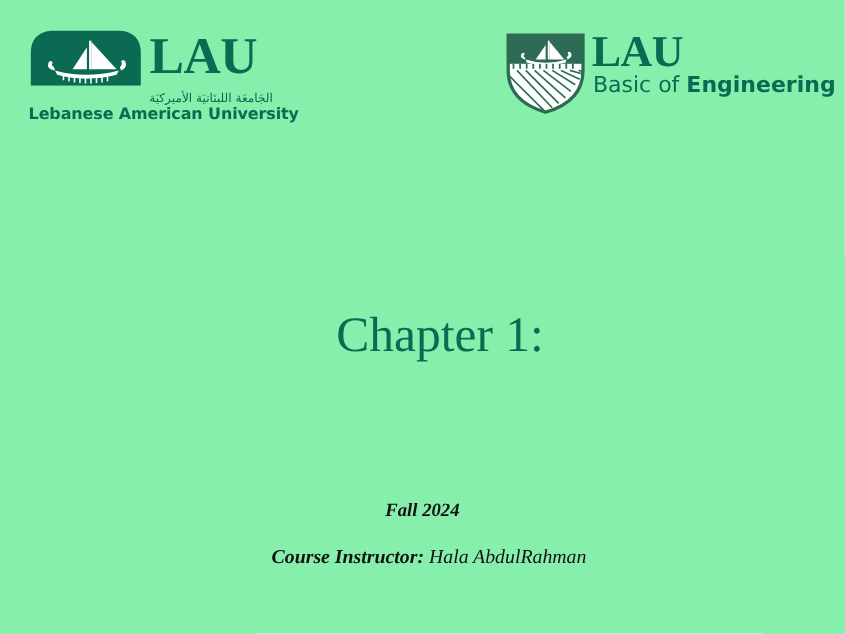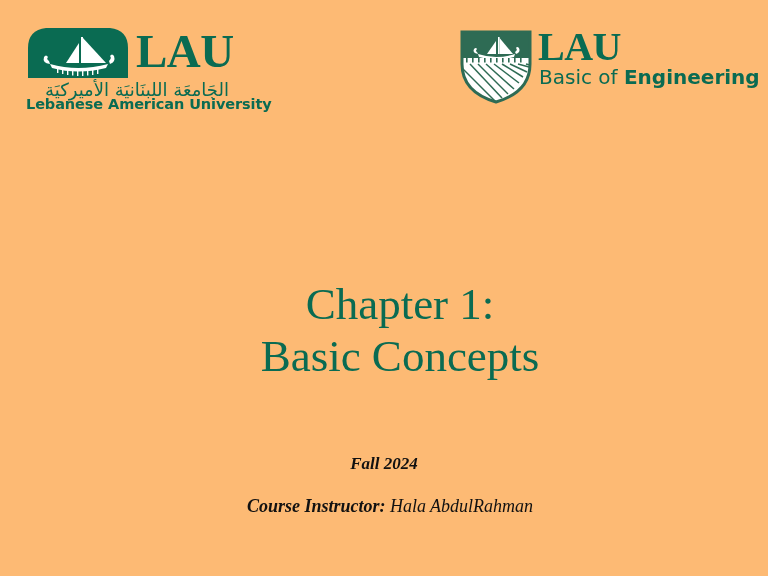--- a/index.html
+++ b/index.html
@@ -12,21 +12,21 @@
     background: #ffffff;
     font-family: "Liberation Serif", serif;
     overflow: hidden;
     position: relative;
     -webkit-font-smoothing: antialiased;
   }
 
   .slide {
     position: absolute;
     inset: 0;
-    background: #fdba74;
+    background: #86efac;
     text-decoration: underline;
   }
 
   
   .logo-university {
     position: absolute;
     left: 26px;
     top: 26px;
     width: 240px;
     height: 100px;
@@ -61,23 +61,23 @@
     font-size: 47px;
     line-height: 56px;
     letter-spacing: -0.5px;
     color: #0a6b52;
   }
   .lu-arabic {
     position: absolute;
     left: 0;
     top: 54px;
     width: 222px;
-    text-align: center;
+    text-align: right;
     font-family: "DejaVu Sans", sans-serif;
-    font-size: 18px;
+    font-size: 11px;
     line-height: 19px;
     color: #0a6b52;
     direction: rtl;
     white-space: nowrap;
   }
   .lu-tagline {
     position: absolute;
     left: 0;
     top: 69px;
     width: 222px;
@@ -279,19 +279,18 @@
         <path d="M4,4 L72,4 L72,36 Q72,64 38,74 Q4,64 4,36 Z" fill="none" stroke="#2e6b54" stroke-width="3"></path>
       </svg>
     </span>
     <span class="le-word">LAU</span>
     <span class="le-sub"><span>Basic of</span> <span class="bold">Engineering</span></span>
   </div>
 
 
   <div class="chapter-block">
     <span class="chapter-line">Chapter 1:</span>
-    <span class="chapter-line">Basic Concepts</span>
   </div>
 
   <div class="term">Fall 2024</div>
   <div class="instructor"><span class="label">Course Instructor:</span> <span class="name">Hala AbdulRahman</span></div>
 
 </div>
 
 </body></html>

